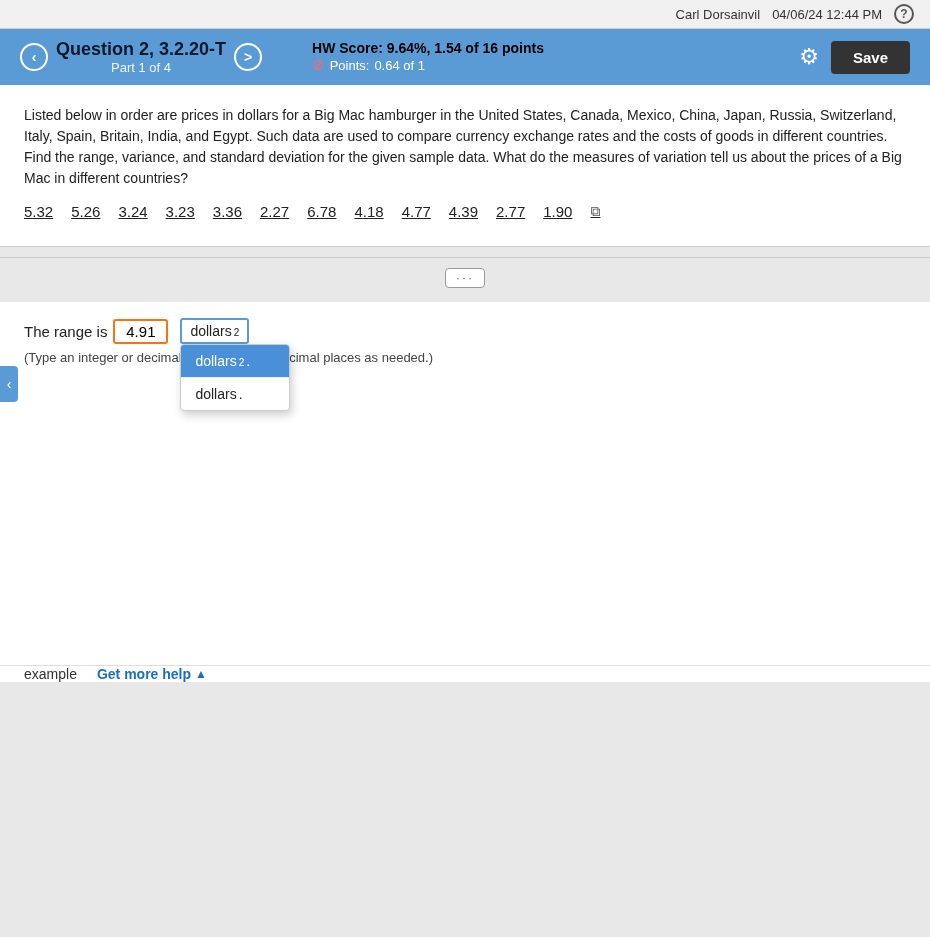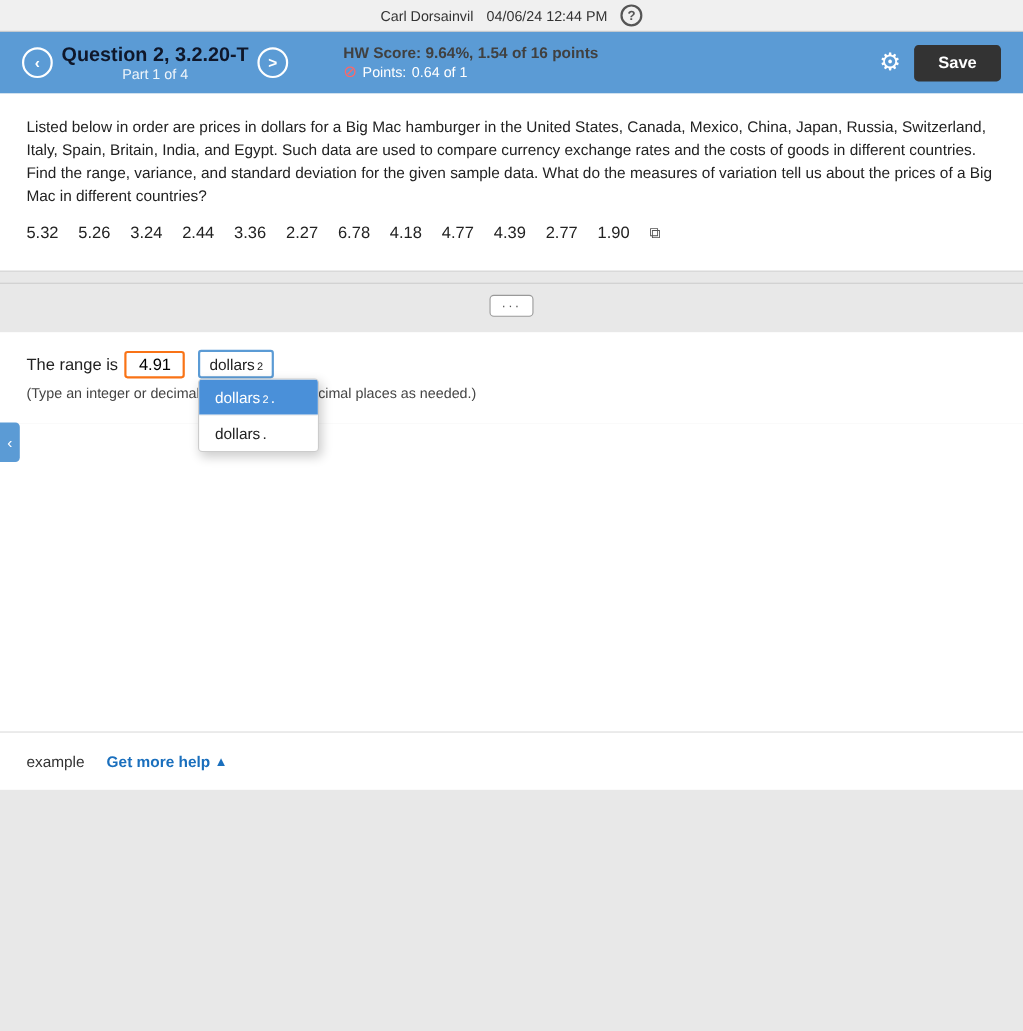--- a/index.html
+++ b/index.html
@@ -10,21 +10,21 @@
       min-height: 937px;
       position: relative;
     }
 
     
     .top-bar {
       background: #f0f0f0;
       border-bottom: 1px solid #ccc;
       padding: 4px 16px;
       display: flex;
-      justify-content: center;
+      justify-content: flex-end;
       align-items: center;
       font-size: 13px;
       color: #333;
       gap: 12px;
     }
     .top-bar .user-info {
       font-weight: 500;
     }
     .top-bar .help-icon {
       width: 20px;
@@ -80,21 +80,21 @@
       color: white;
       opacity: 0.9;
     }
     .header-score {
       flex: 1;
       margin-left: 30px;
     }
     .header-score .hw-score {
       font-size: 14px;
       font-weight: bold;
-      color: #404040;
+      color: #000000;
     }
     .header-score .points {
       font-size: 13px;
       color: white;
       display: flex;
       align-items: center;
       gap: 5px;
     }
     .points-icon {
       color: #ff6666;
@@ -136,20 +136,21 @@
       margin-bottom: 14px;
     }
     .data-row {
       font-size: 15px;
       color: #222;
       display: flex;
       gap: 18px;
       align-items: flex-start;
       margin-bottom: 10px;
       flex-wrap: wrap;
+      text-decoration: underline;
     }
     .copy-icon {
       color: #555;
       cursor: pointer;
       font-size: 14px;
     }
 
     
     .divider {
       border: none;
@@ -258,21 +259,21 @@
     
     .blank-area {
       background: white;
       min-height: 280px;
     }
 
     
     .footer {
       background: white;
       border-top: 1px solid #ddd;
-      padding: 18px 24px;
+      padding: 0 24px;
       display: flex;
       align-items: center;
       justify-content: space-between;
     }
     .footer-left {
       display: flex;
       align-items: center;
       gap: 20px;
       font-size: 14px;
       color: #333;
@@ -371,21 +372,21 @@
 
 <div style="position:relative;">
   <div class="left-side-arrow">‹</div>
 
   <div class="main-content">
     <p class="problem-text">Listed below in order are prices in dollars for a Big Mac hamburger in the United States, Canada, Mexico, China, Japan, Russia, Switzerland, Italy, Spain, Britain, India, and Egypt. Such data are used to compare currency exchange rates and the costs of goods in different countries. Find the range, variance, and standard deviation for the given sample data. What do the measures of variation tell us about the prices of a Big Mac in different countries?</p>
     <div class="data-row">
       <span>5.32</span>
       <span>5.26</span>
       <span>3.24</span>
-      <span>2.44</span>
+      <span>3.23</span>
       <span>3.36</span>
       <span>2.27</span>
       <span>6.78</span>
       <span>4.18</span>
       <span>4.77</span>
       <span>4.39</span>
       <span>2.77</span>
       <span>1.90</span>
       <span class="copy-icon">⧉</span>
     </div>

